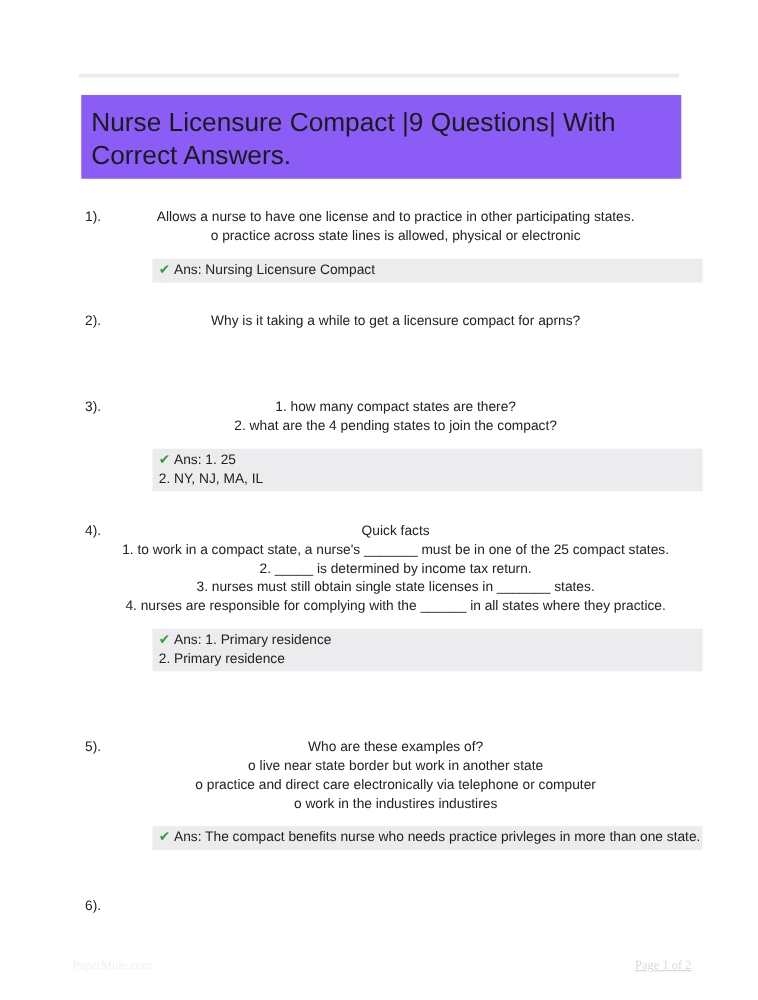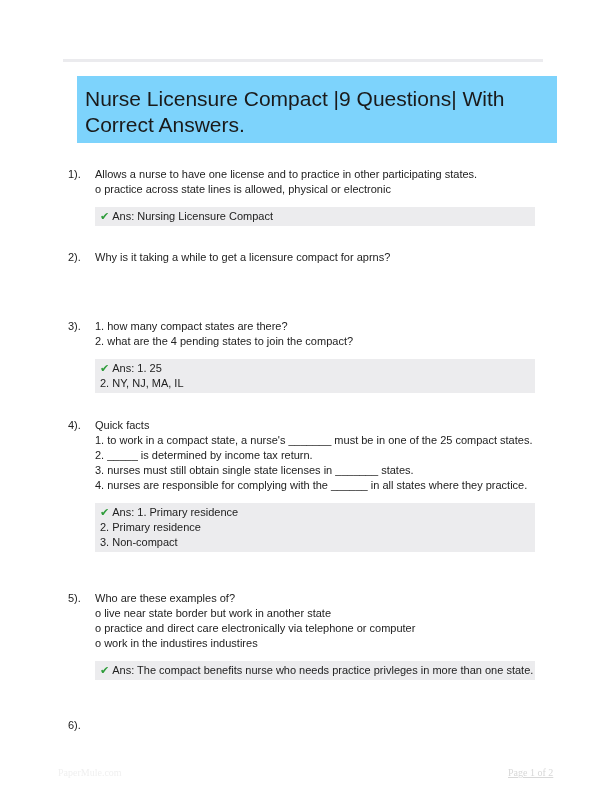--- a/index.html
+++ b/index.html
@@ -4,41 +4,42 @@
   <style>
     html, body { margin: 0; padding: 0; }
     body {
       width: 606px; height: 800px; background: #ffffff; position: relative; overflow: hidden;
       font-family: "Liberation Sans", "DejaVu Sans", sans-serif; color: #222;
     }
     .top-rule {
       position: absolute; left: 63px; top: 59px; width: 480px; height: 3px; background: #ebebee;
     }
     .title-box {
-      position: absolute; left: 77px; top: 76px; width: 480px; height: 67px;
-      background: #7dd3fc; box-sizing: border-box; padding: 10px 8px;
+      position: absolute; left: 65px; top: 76px; width: 480px; height: 67px;
+      background: #8b5cf6; box-sizing: border-box; padding: 10px 8px;
     }
     .title-box h1 {
       margin: 0; font-weight: normal; font-size: 21px; line-height: 26px; color: #1a1a1a;
     }
     .q {
       position: absolute; left: 68px; width: 470px;
     }
     .q-num {
       position: absolute; left: 0; top: 0; font-size: 11px; line-height: 15px; color: #222;
     }
     .q-body {
       margin-left: 27px;
     }
     .q-line {
-      font-size: 11px; line-height: 15px; color: #222; white-space: pre;
+      font-size: 11px; line-height: 15px; color: #222; white-space: pre; text-align: center;
     }
     .ans {
       margin-top: 10px; width: 440px; background: #ececee; box-sizing: border-box;
       padding: 2px 5px;
+      margin-left: 27px;
     }
     .ans-line { font-size: 11px; line-height: 15px; color: #222; white-space: pre; }
     .check { color: #2e9c3a; font-weight: bold; font-size: 11px; margin-right: 3px; }
     .footer-left {
       position: absolute; left: 58px; top: 767px; font-family: "Liberation Serif", serif;
       font-size: 10px; color: #f0f0f0;
     }
     .footer-right {
       position: absolute; left: 508px; top: 767px; font-family: "Liberation Serif", serif;
       font-size: 10px; color: #d8d8d8; text-decoration: underline;
@@ -87,21 +88,20 @@
   <div class="q-num">4).</div>
   <div class="q-body">
     <div class="q-line">Quick facts</div>
     <div class="q-line">1. to work in a compact state, a nurse's _______ must be in one of the 25 compact states.</div>
     <div class="q-line">2. _____ is determined by income tax return.</div>
     <div class="q-line">3. nurses must still obtain single state licenses in _______ states.</div>
     <div class="q-line">4. nurses are responsible for complying with the ______ in all states where they practice.</div>
     <div class="ans">
       <div class="ans-line"><span class="check">✔</span><span>Ans: 1. Primary residence</span></div>
       <div class="ans-line">2. Primary residence</div>
-      <div class="ans-line">3. Non-compact</div>
     </div>
   </div>
 </div>
 
 <div class="q" style="top:591px;">
   <div class="q-num">5).</div>
   <div class="q-body">
     <div class="q-line">Who are these examples of?</div>
     <div class="q-line">o live near state border but work in another state</div>
     <div class="q-line">o practice and direct care electronically via telephone or computer</div>

